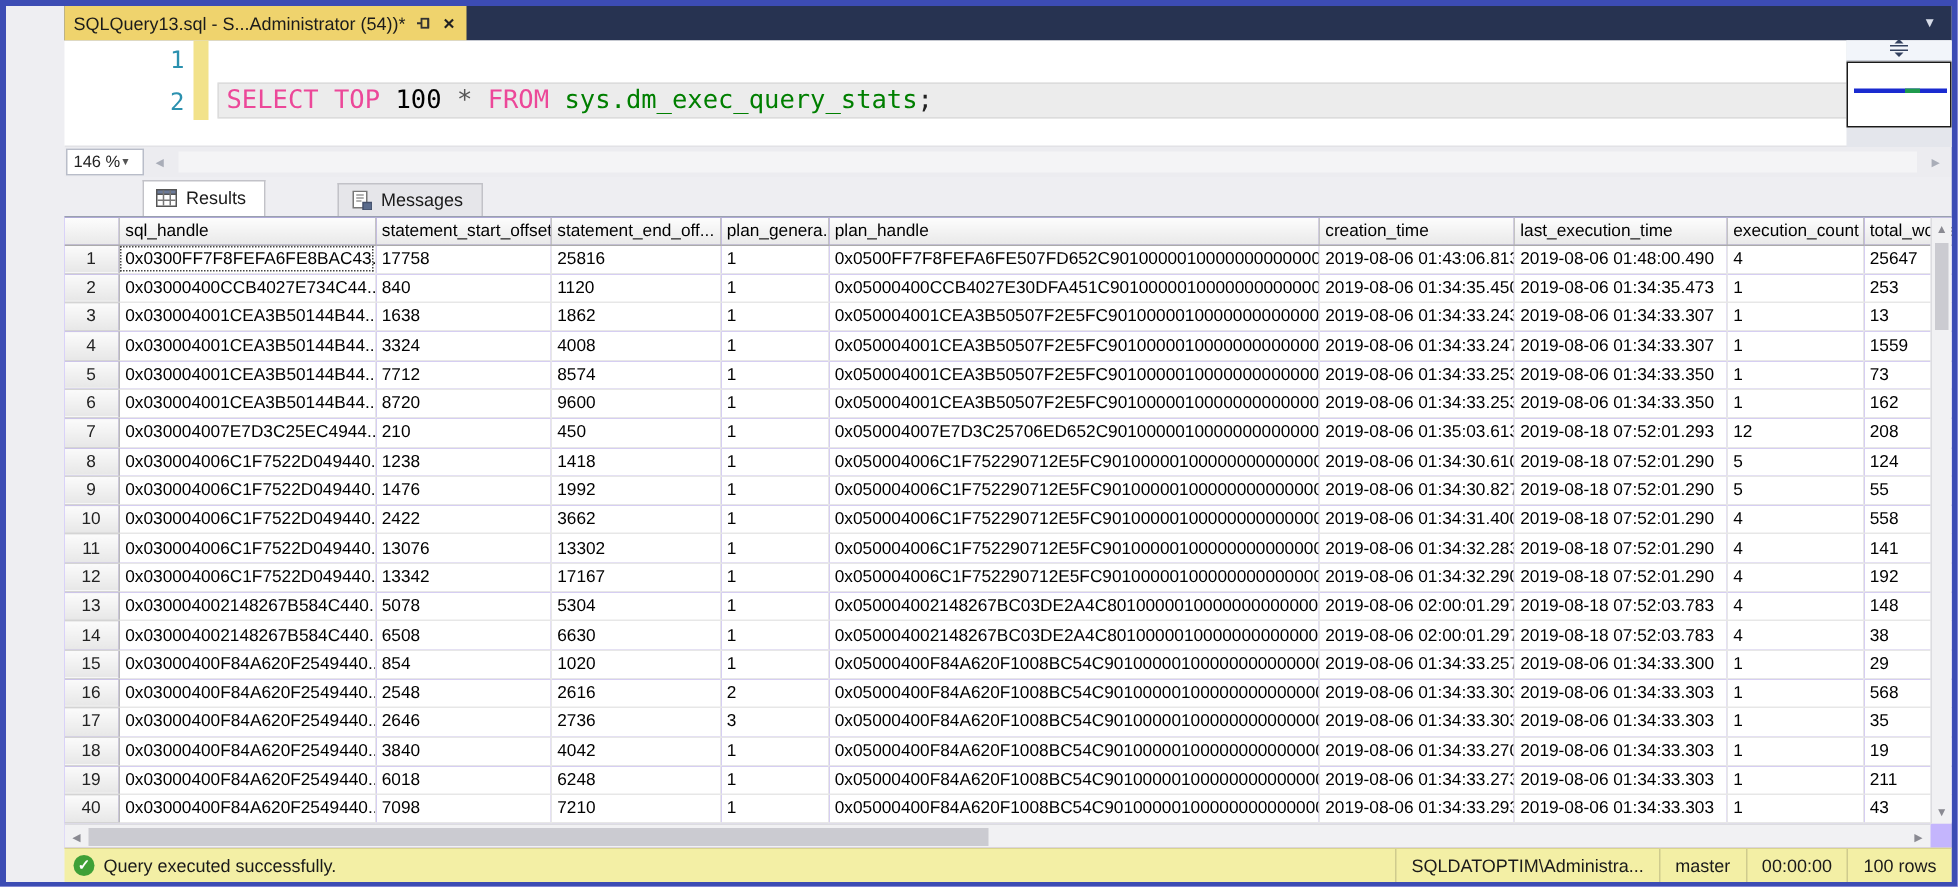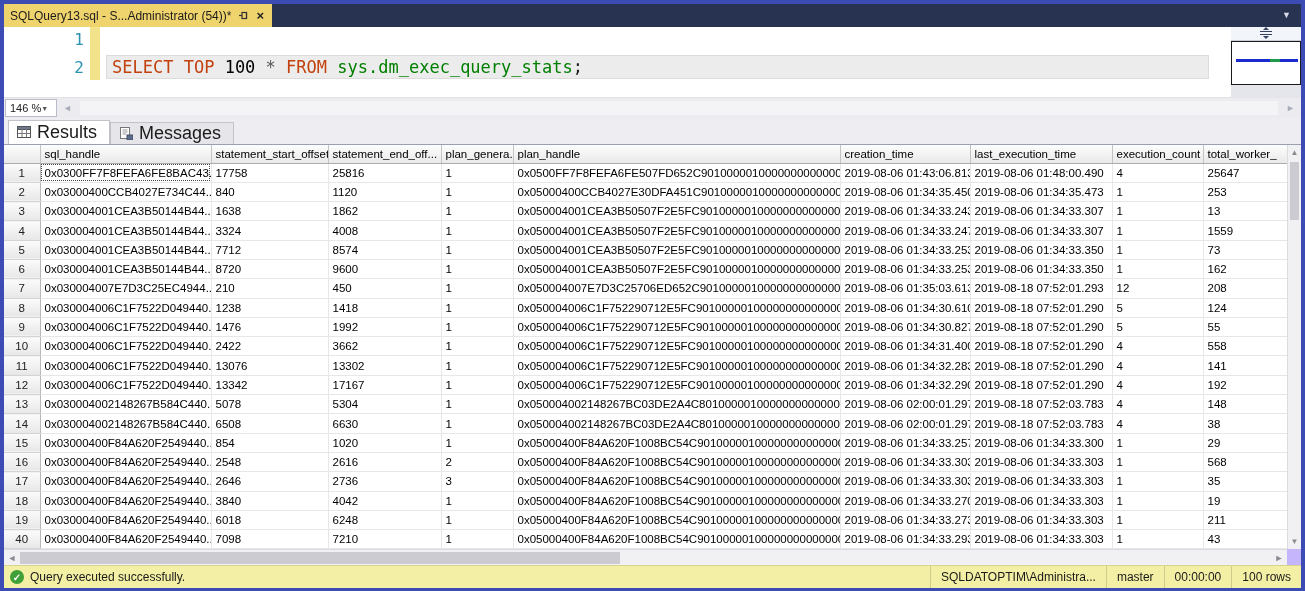--- a/index.html
+++ b/index.html
@@ -5,20 +5,21 @@
   * { margin:0; padding:0; box-sizing:border-box; }
   html,body { width:1305px; height:591px; overflow:hidden; }
   body { font-family:"Liberation Sans", sans-serif; background:#3C4CB4; }
 
   .window {
     width:1305px; height:591px;
     border:4px solid #3C4CB4;
     border-bottom-width:3px;
     display:flex; flex-direction:column;
     background:#EEEEF2;
+    padding-left:39px;
   }
 
   
   .tab-bar { height:23px; background:#273351; display:flex; align-items:stretch; position:relative; flex:0 0 auto; }
   .doc-tab {
     background:#EFD36D; color:#1b1b1b;
     display:flex; align-items:center; gap:7px;
     padding:0 8px 0 6px; font-size:12px; white-space:nowrap;
   }
   .doc-tab .pin svg { display:block; }
@@ -28,43 +29,43 @@
   
   .editor { height:71px; background:#fff; position:relative; flex:0 0 auto; border-bottom:1px solid #e2e2e6; }
   .line-num { position:absolute; left:0; width:80px; text-align:right;
     font-family:"DejaVu Sans Mono", monospace; font-size:16px; color:#2B91AF; }
   .ln-1 { top:3px; } .ln-2 { top:31px; }
   .change-bar { position:absolute; left:86px; top:0; width:10px; height:53px; background:#F2E28A; }
   .stmt-highlight { position:absolute; left:102px; top:28px; width:1103px; height:24px;
     background:#ECECEC; border:1px solid #DCDCDC; }
   .code-line { position:absolute; left:108px; top:30px; font-family:"DejaVu Sans Mono", monospace;
     font-size:17px; white-space:pre; }
-  .tok-kw { color:#c2410c; } .tok-num { color:#000; } .tok-op { color:#555; }
+  .tok-kw { color:#ec4899; } .tok-num { color:#000; } .tok-op { color:#555; }
   .tok-obj { color:#007F00; } .tok-pl { color:#222; }
 
   
   .map-col { position:absolute; right:0; top:0; width:70px; height:71px; background:#E4E6EC; }
   .split-handle { height:14px; background:#F2F5FA; border-bottom:1px solid #c9cdd6;
     display:flex; align-items:center; justify-content:center; }
   .scroll-map { height:44px; background:#fff; border:1px solid #1a1a1a; position:relative; }
   .map-line { position:absolute; left:4px; right:2px; top:17px; height:3px; background:#1A2BD0; }
   .map-line .map-green { position:absolute; left:55%; width:16%; top:0; height:100%; background:#1F9A4D; }
 
   
   .editor-bottom { height:20px; background:#ECECF0; display:flex; align-items:center; flex:0 0 auto; }
   .zoom-select { width:52px; height:18px; margin-left:1px; background:#fff; border:1px solid #B9BDC9;
     display:flex; align-items:center; justify-content:flex-start; padding:0 4px; font-size:11px; color:#222; }
   .zoom-select .caret { font-size:7px; color:#555; }
   .scroll-arrow { color:#A9ADB8; font-size:9px; padding:0 6px; }
   .hscroll-track { flex:1; height:14px; background:#F4F4F6; margin:0 2px; }
 
   
   .results-tabs { height:26px; background:#EEEEF2; display:flex; align-items:flex-end; padding-left:4px; flex:0 0 auto; }
-  .rtab { display:flex; align-items:center; gap:6px; font-size:18px; color:#1a1a1a;
-    padding:3px 12px 4px 8px; border:1px solid #C2C2C8; border-bottom:none; background:#E6E6EA; height:22px; }
+  .rtab { display:flex; align-items:center; gap:6px; font-size:12px; color:#1a1a1a;
+    padding:3px 12px 4px 8px; border:1px solid #C2C2C8; border-bottom:none; background:#E6E6EA; height:22px;margin-left:48px; }
   .rtab.active { background:#fff; height:24px; }
   .icon-grid svg, .icon-msg svg { display:block; }
 
   
   .grid-wrap { flex:1 1 auto; background:#c4b5fd; position:relative; overflow:hidden; border-top:1px solid #9aa0b0; }
   table.grid { border-collapse:collapse; table-layout:fixed; width:1283px; }
   table.grid th, table.grid td {
     font-weight:normal; font-size:11.5px; text-align:left; white-space:nowrap; overflow:hidden;
     padding:0 4px; height:19.3px; color:#000;
   }

